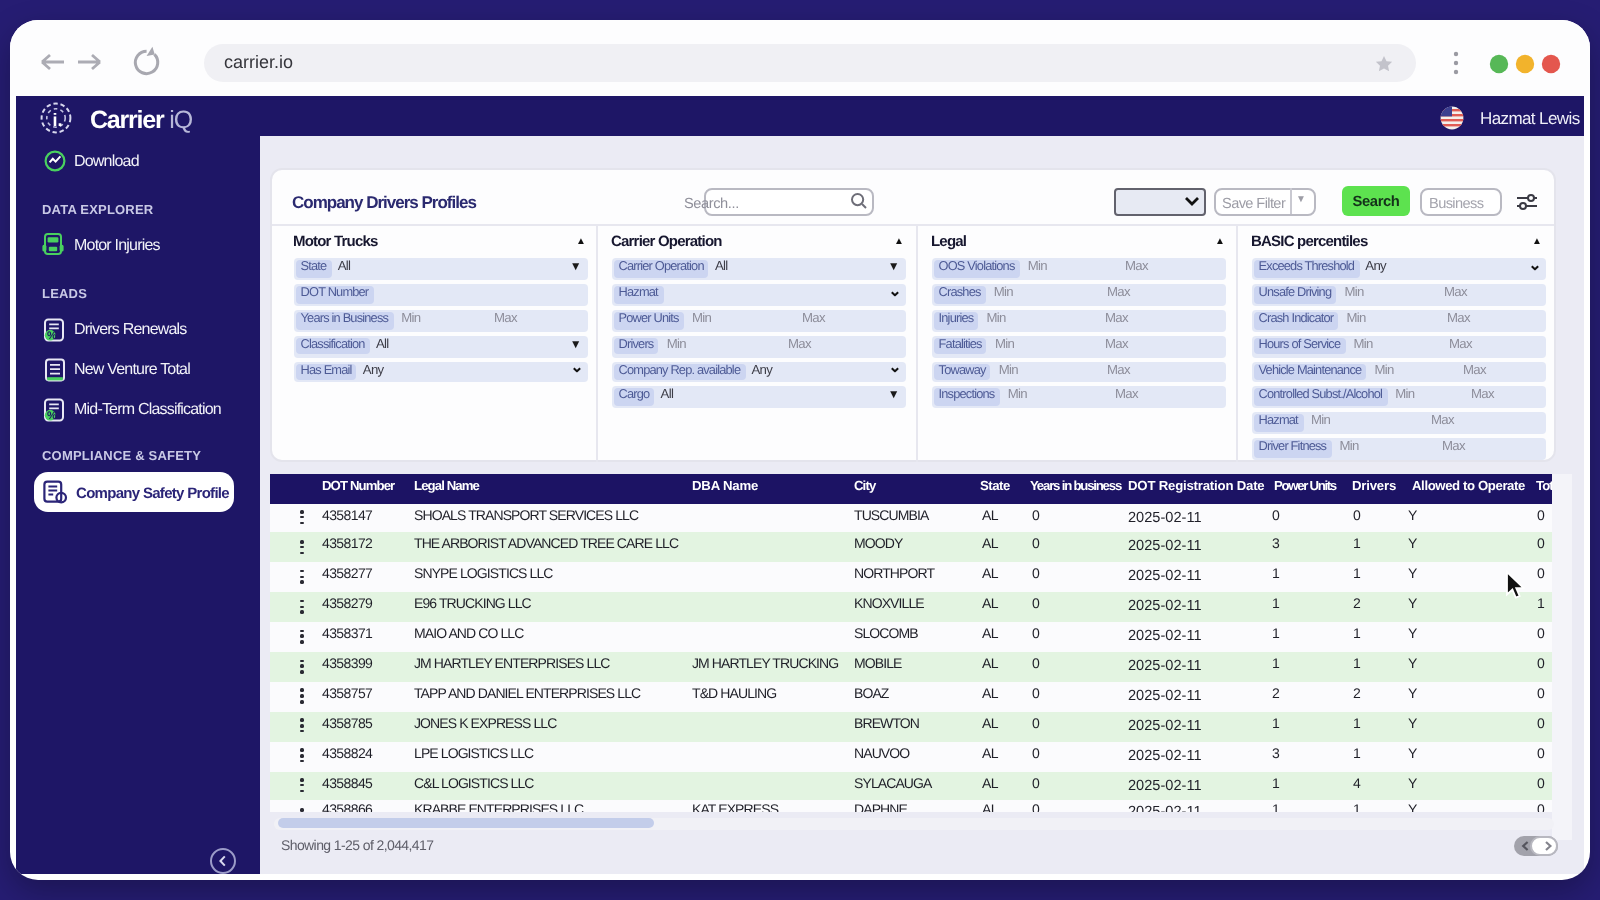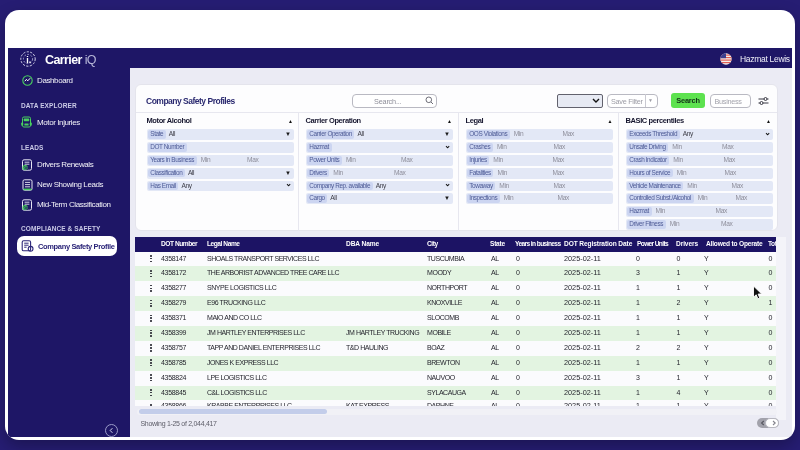--- a/index.html
+++ b/index.html
@@ -59,35 +59,60 @@
   .tdt { letter-spacing:0; font-size:7.3px; }
   .kebab { position:absolute; left:15px; top:3.6px; width:2px; }
   .kebab i { display:block; width:1.6px; height:1.6px; border-radius:50%; background:#2a2a33; margin-bottom:1.2px; }
   
   .gbtn { position:absolute; background:#5de24f; border-radius:3px; text-align:center;
           font-weight:bold; color:#14301a; }
 </style>
 </head>
 <body>
 <div id="win">
+  <div id="chrome">
+    <svg class="abs" style="left:0;top:0" width="790" height="38" viewBox="0 0 790 38">
+
+      <path d="M16 21 h11 M16 21 l4 -3.5 M16 21 l4 3.5" stroke="#acacb4" stroke-width="1.4" fill="none"></path>
+
+      <path d="M34 21 h11 M45 21 l-4 -3.5 M45 21 l-4 3.5" stroke="#acacb4" stroke-width="1.4" fill="none"></path>
+
+      <path d="M68.3 15.6 a5.6 5.6 0 1 0 3.9 1.6" stroke="#a8a8b0" stroke-width="1.5" fill="none"></path>
+      <path d="M71.2 13.4 l1.2 3.9 -4.1 0.7 z" fill="#a8a8b0"></path>
+
+      <circle cx="723" cy="17" r="1.1" fill="#9a9aa2"></circle>
+      <circle cx="723" cy="21.5" r="1.1" fill="#9a9aa2"></circle>
+      <circle cx="723" cy="26" r="1.1" fill="#9a9aa2"></circle>
+
+      <circle cx="744.5" cy="22" r="4.6" fill="#57b857"></circle>
+      <circle cx="757.5" cy="22" r="4.6" fill="#f2b32c"></circle>
+      <circle cx="770.5" cy="22" r="4.6" fill="#e4574e"></circle>
+    </svg>
+    <div id="urlpill">
+        <div id="urltext">carrier.io</div>
+      </div>
+    <svg class="abs" style="left:682px;top:17px" width="10" height="10" viewBox="0 0 12 12">
+      <path d="M6 1.2 l1.5 3.1 3.4 .4 -2.5 2.3 .7 3.4 -3.1 -1.7 -3.1 1.7 .7 -3.4 -2.5 -2.3 3.4 -.4 z" fill="#c3c3cb"></path>
+    </svg>
+  </div>
   <div id="appnavy"></div>
   <div id="mainbg"></div>
 
   <svg class="abs" style="left:14px;top:39px" width="24" height="24" viewBox="0 0 24 24">
     <circle cx="9" cy="10" r="7.2" fill="none" stroke="#d8d8ee" stroke-width="1" stroke-dasharray="2.2,1.4"></circle>
     <circle cx="9" cy="10" r="4.6" fill="none" stroke="#c3c3e2" stroke-width="0.8" stroke-dasharray="1.8,1.6"></circle>
     <text x="7.2" y="14" font-size="9" font-weight="bold" fill="#fff" font-family="Liberation Sans">i.</text>
   </svg>
   <div class="abs" style="left:40px;top:42.5px;font-size:12.5px;font-weight:bold;letter-spacing:-0.6px;color:#fff;">Carrier <span style="font-weight:normal;color:#b7b7d8;">iQ</span></div>
 
   <svg class="abs" style="left:17px;top:65px" width="11" height="11" viewBox="0 0 11 11">
     <circle cx="5.5" cy="5.5" r="4.7" fill="none" stroke="#49d05f" stroke-width="1.1"></circle>
     <path d="M2.8 6.2 l1.6 -1.8 1.4 1.4 2.4 -2.6" stroke="#fff" stroke-width="1" fill="none"></path>
   </svg>
-  <div class="navitem" style="left:32px;top:66px;">Dashboard</div>
+  <div class="navitem" style="left:32px;top:66px;">Download</div>
 
   <div class="navsec" style="left:16px;top:91.5px;">DATA EXPLORER</div>
 
   <svg class="abs" style="left:16px;top:106px" width="11" height="12" viewBox="0 0 11 12">
     <rect x="1.5" y="1" width="8" height="10" rx="1.4" fill="none" stroke="#49d05f" stroke-width="1"></rect>
     <rect x="2.8" y="2.6" width="5.4" height="2.6" rx="0.6" fill="#49d05f"></rect>
     <rect x="0.2" y="6.4" width="2" height="3.4" rx="0.8" fill="#49d05f"></rect>
     <rect x="8.8" y="6.4" width="2" height="3.4" rx="0.8" fill="#49d05f"></rect>
     <rect x="3.4" y="7.4" width="4.2" height="2.2" rx="0.5" fill="#49d05f"></rect>
   </svg>
@@ -101,21 +126,21 @@
     <circle cx="4.1" cy="8.6" r="2.7" fill="#49d05f"></circle>
     <text x="2.5" y="10.6" font-size="5.5" font-weight="bold" fill="#1d1565" font-family="Liberation Sans">%</text>
   </svg>
   <div class="navitem" style="left:32px;top:149.5px;">Drivers Renewals</div>
 
   <svg class="abs" style="left:16.5px;top:169px" width="11" height="12" viewBox="0 0 11 12">
     <rect x="1" y="0.8" width="9" height="10.4" rx="1.4" fill="none" stroke="#e8e8f4" stroke-width="1"></rect>
     <path d="M3 3.4 h5 M3 5.6 h5 M3 7.8 h5" stroke="#e8e8f4" stroke-width="0.9"></path>
     <rect x="1.6" y="9.6" width="7.8" height="1.6" fill="#49d05f"></rect>
   </svg>
-  <div class="navitem" style="left:32px;top:170px;">New Showing Leads</div>
+  <div class="navitem" style="left:32px;top:170px;">New Venture Total</div>
 
   <svg class="abs" style="left:16px;top:188.5px" width="12" height="12" viewBox="0 0 12 12">
     <rect x="1.5" y="0.8" width="9" height="10.4" rx="1.6" fill="none" stroke="#e8e8f4" stroke-width="1"></rect>
     <path d="M3.6 3.2 h4.8 M3.6 5.2 h4.8" stroke="#e8e8f4" stroke-width="0.9"></path>
     <circle cx="4.1" cy="8.6" r="2.7" fill="#49d05f"></circle>
     <text x="2.5" y="10.6" font-size="5.5" font-weight="bold" fill="#1d1565" font-family="Liberation Sans">%</text>
   </svg>
   <div class="navitem" style="left:32px;top:189.5px;">Mid-Term Classification</div>
 
   <div class="navsec" style="left:16px;top:214.5px;">COMPLIANCE &amp; SAFETY</div>
@@ -142,24 +167,24 @@
       <rect y="1.5" width="12" height="1.2" fill="#e05c54"></rect>
       <rect y="4" width="12" height="1.2" fill="#e05c54"></rect>
       <rect y="6.5" width="12" height="1.2" fill="#e05c54"></rect>
       <rect y="9" width="12" height="1.2" fill="#e05c54"></rect>
       <rect width="6" height="5.2" fill="#3c3f8f"></rect>
     </g>
   </svg>
   <div class="abs" style="left:735px;top:44px;width:52px;font-size:8.5px;letter-spacing:-0.3px;color:#eFeFf8;">Hazmat Lewis</div>
 
   <div id="fcard">
-    <div class="ftitle">Company Safety Profiles</div>
+    <div class="ftitle">Company Drivers Profiles</div>
 
     <div class="inbox" style="left:216px;top:8.5px;width:85px;height:14px;"></div>
-    <div class="abs" style="left:238px;top:12px;font-size:7.3px;color:#8f8f9a;letter-spacing:-0.2px;">Search...</div>
+    <div class="abs" style="left:206px;top:12px;font-size:7.3px;color:#8f8f9a;letter-spacing:-0.2px;">Search...</div>
     <svg class="abs" style="left:289px;top:11px" width="9" height="9" viewBox="0 0 9 9">
       <circle cx="3.8" cy="3.8" r="2.8" fill="none" stroke="#6e6e78" stroke-width="1"></circle>
       <path d="M6 6 L8 8" stroke="#6e6e78" stroke-width="1"></path>
     </svg>
 
     <div class="abs" style="left:421px;top:8.5px;width:46px;height:14px;background:#e7eaf3;border:1px solid #62626d;border-radius:2px;"></div>
     <svg class="abs" style="left:456px;top:12.5px" width="8" height="6" viewBox="0 0 8 6">
       <path d="M1 1 l3 3 3-3" stroke="#111" stroke-width="1.4" fill="none"></path>
     </svg>
 
@@ -173,21 +198,21 @@
     <div class="inbox" style="left:574px;top:8.5px;width:41px;height:14px;"></div>
     <div class="abs" style="left:578.5px;top:12px;font-size:7.3px;color:#a4a4ad;letter-spacing:-0.3px;">Business</div>
 
     <svg class="abs" style="left:622px;top:10.5px" width="11" height="10" viewBox="0 0 11 10">
       <path d="M0.5 3 h10 M0.5 7 h10" stroke="#3a3a44" stroke-width="1.1"></path>
       <circle cx="7.5" cy="3" r="1.5" fill="#fdfdfe" stroke="#3a3a44" stroke-width="1"></circle>
       <circle cx="3.5" cy="7" r="1.5" fill="#fdfdfe" stroke="#3a3a44" stroke-width="1"></circle>
     </svg>
     <div class="hdiv"></div>
 
-    <div class="colhead" style="left:10.5px;">Motor Alcohol</div>
+    <div class="colhead" style="left:10.5px;">Motor Trucks</div>
     <div class="colhead" style="left:169.5px;">Carrier Operation</div>
     <div class="colhead" style="left:329.5px;">Legal</div>
     <div class="colhead" style="left:489.5px;text-align:right;">BASIC percentiles</div>
     <div class="sortup" style="left:152px;">▲</div>
     <div class="sortup" style="left:311px;">▲</div>
     <div class="sortup" style="left:471.5px;">▲</div>
     <div class="sortup" style="left:630px;">▲</div>
     <div class="vdiv" style="left:162px;"></div>
     <div class="vdiv" style="left:322px;"></div>
     <div class="vdiv" style="left:482px;"></div>

